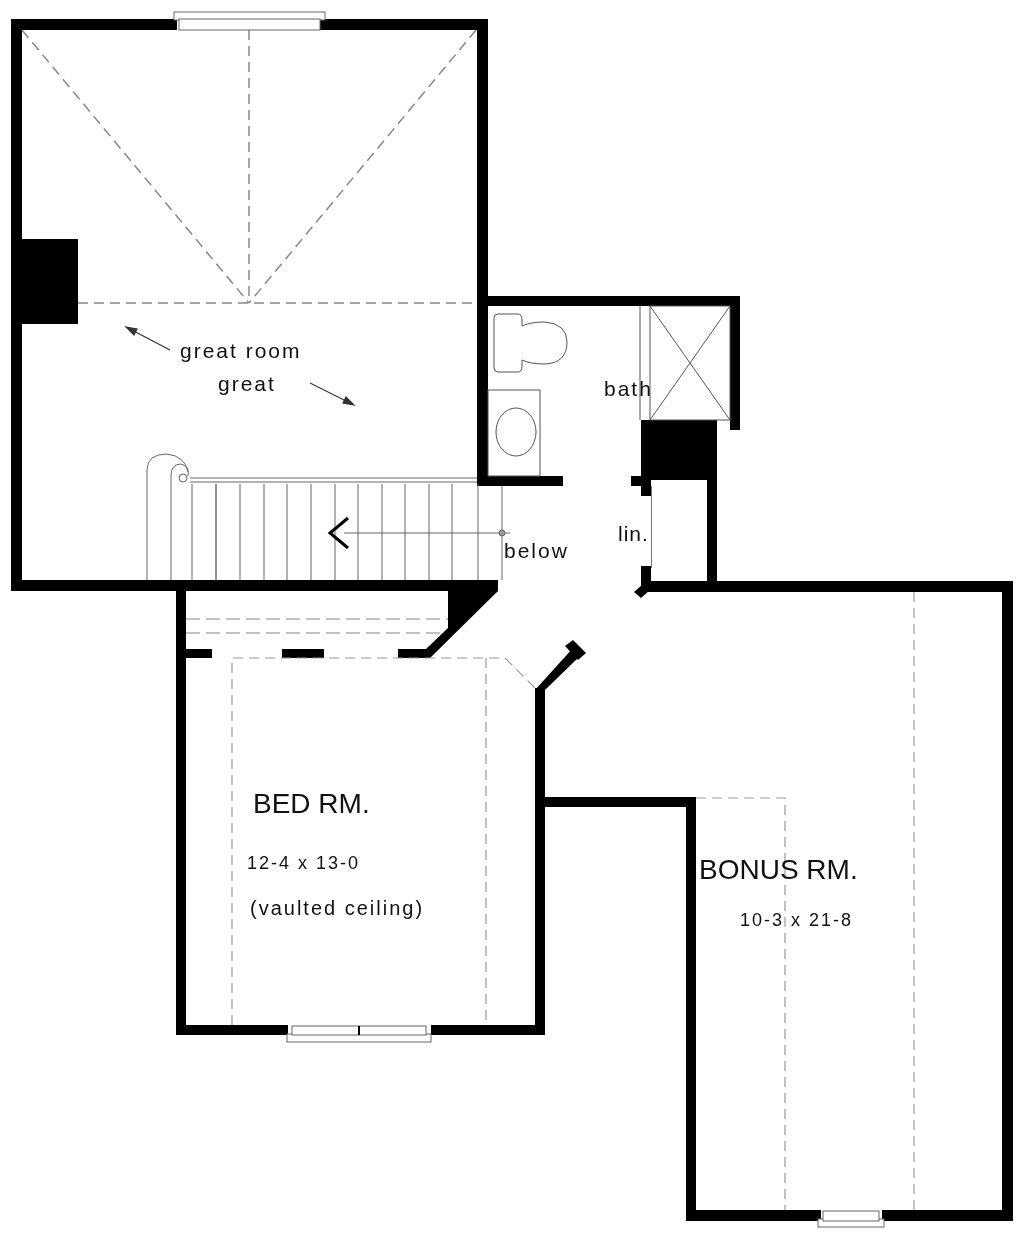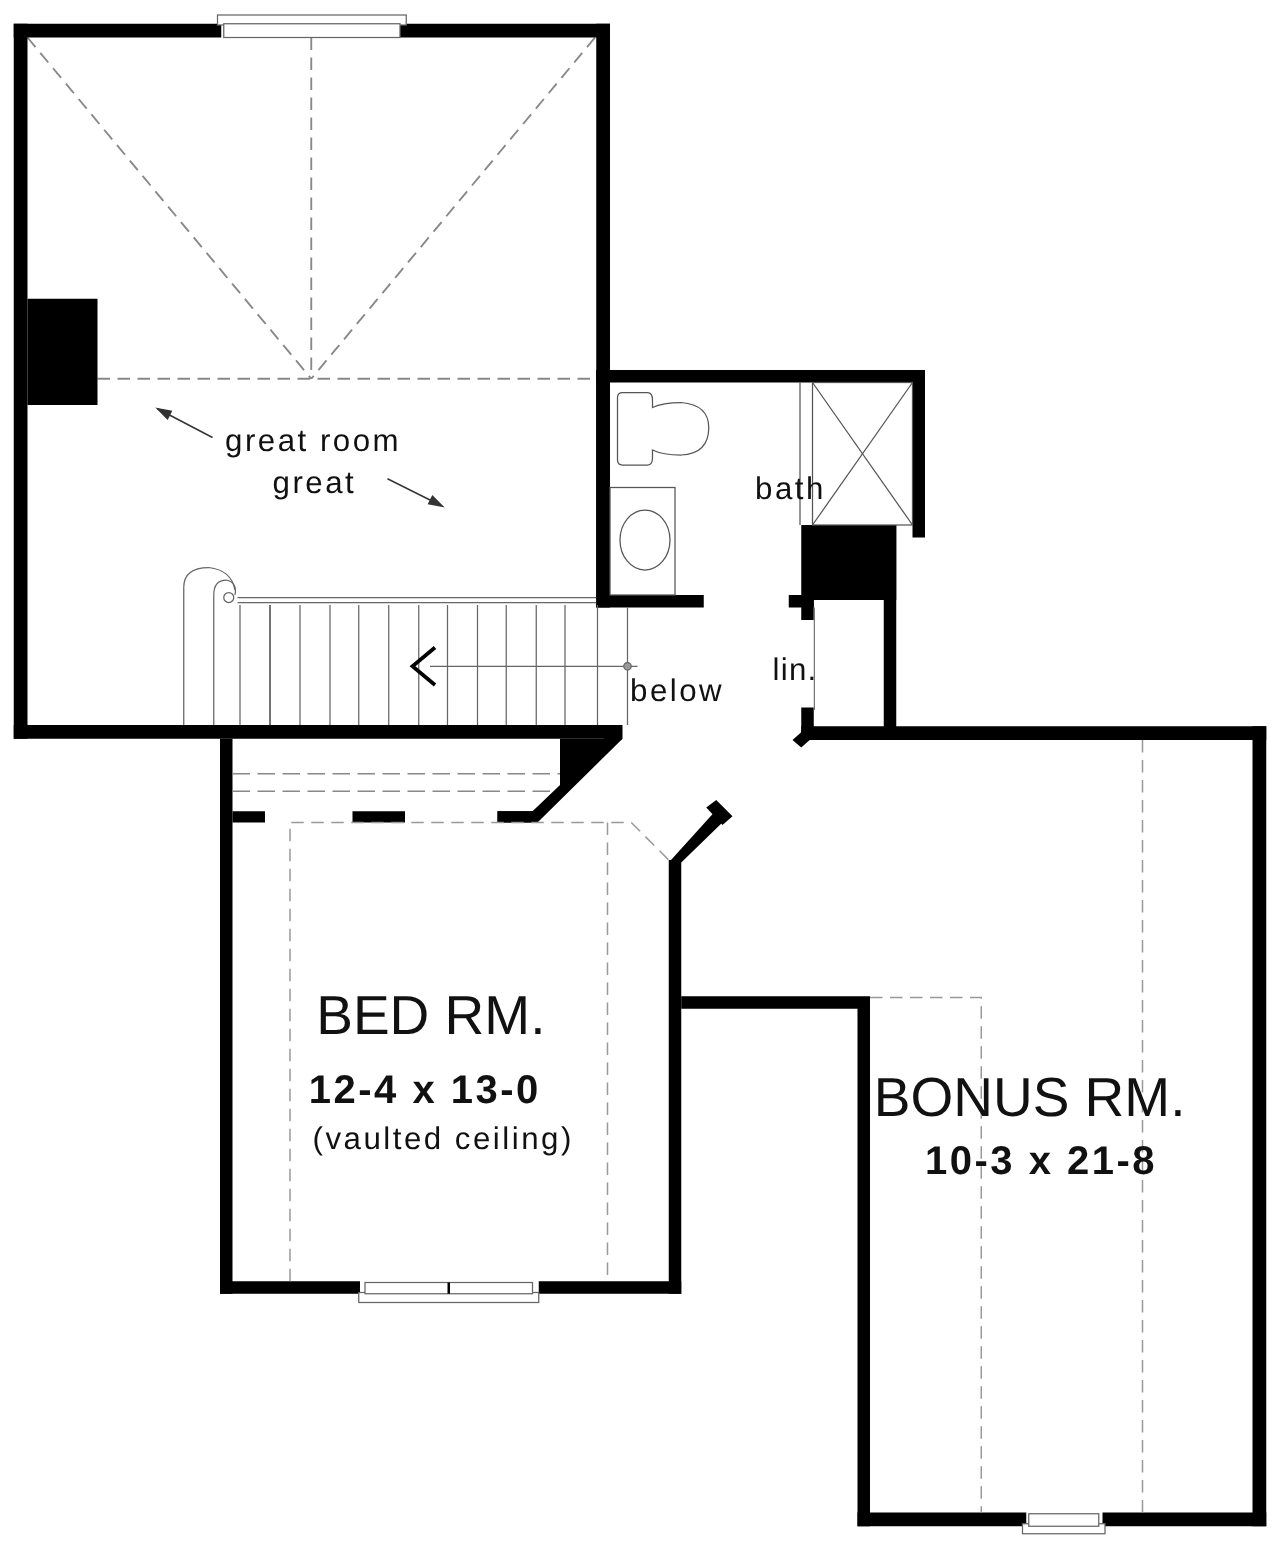--- a/index.html
+++ b/index.html
@@ -1,22 +1,22 @@
 <!DOCTYPE html>
 <html><head>
 <meta charset="utf-8">
 <style>
   html,body{margin:0;padding:0;background:#fff;}
   body{width:1024px;height:1244px;position:relative;overflow:hidden;}
   svg.plan{position:absolute;left:0;top:0;}
   .lbl{position:absolute;font-family:"Liberation Sans",sans-serif;color:#111;white-space:nowrap;letter-spacing:1px;}
-  .big{font-size:44px;letter-spacing:0px;}
-  .dim{font-size:32px;letter-spacing:2px;font-weight:bold;}
-  .small{font-size:25px;letter-spacing:2px;}
-  .note{font-size:25px;letter-spacing:2px;}
+  .big{font-size:28px;letter-spacing:0px;}
+  .dim{font-size:18px;letter-spacing:2px;}
+  .small{font-size:20px;letter-spacing:2px;}
+  .note{font-size:21px;letter-spacing:2px;}
 </style>
 </head>
 <body>
 
 <svg class="plan" width="1024" height="1244" viewBox="0 0 1024 1244">
 
   <g stroke="#888" stroke-width="1.5" stroke-dasharray="10,6" fill="none">
     <line x1="22" y1="30" x2="249" y2="303"></line>
     <line x1="476" y1="30" x2="249" y2="303"></line>
     <line x1="249" y1="30" x2="249" y2="303"></line>

